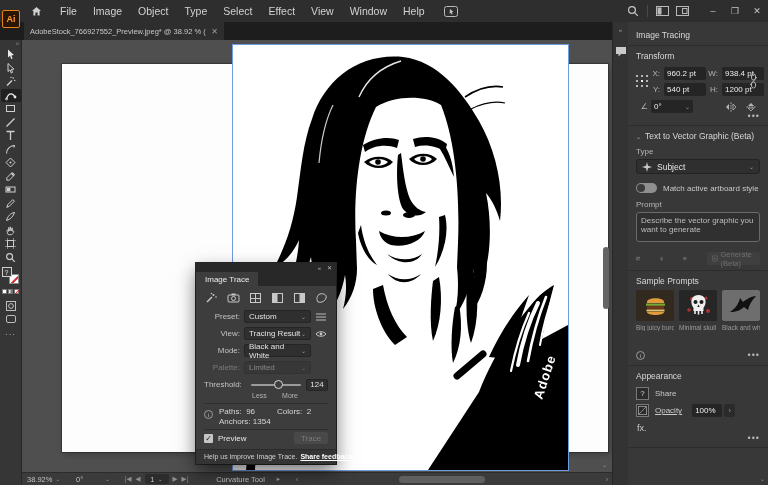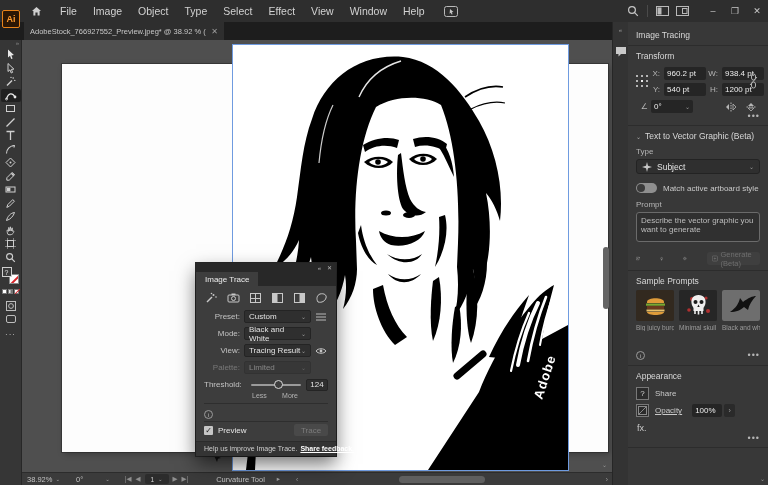--- a/index.html
+++ b/index.html
@@ -435,40 +435,40 @@
           <span>Custom</span>
           <span class="cv">⌄</span>
         </div>
       <span class="after">
           <svg width="10" height="8" viewBox="0 0 10 8">
             <path d="M0,1 H10 M0,4 H10 M0,7 H10" stroke="#b9b9b9"></path>
           </svg>
         </span>
     </div>
     <div class="it-row">
-      <span class="lb">Mode:</span>
-      <div class="drop">
-          <span>Black and White</span>
-          <span class="cv">⌄</span>
-        </div>
-      <span class="after"></span>
-    </div>
-    <div class="it-row">
       <span class="lb">View:</span>
       <div class="drop">
           <span>Tracing Result</span>
           <span class="cv">⌄</span>
         </div>
       <span class="after">
           <svg width="12" height="8" viewBox="0 0 12 8">
             <path d="M1,4 C3,1 9,1 11,4 C9,7 3,7 1,4 Z" fill="none" stroke="#c5c5c5"></path>
             <circle cx="6" cy="4" r="1.4" fill="#c5c5c5"></circle>
           </svg>
         </span>
     </div>
+    <div class="it-row">
+      <span class="lb">Mode:</span>
+      <div class="drop">
+          <span>Black and White</span>
+          <span class="cv">⌄</span>
+        </div>
+      <span class="after"></span>
+    </div>
     <div class="it-row dim">
       <span class="lb">Palette:</span>
       <div class="drop">
           <span>Limited</span>
           <span class="cv">⌄</span>
         </div>
       <span class="after"></span>
     </div>
 
     <div id="th-row">
@@ -479,20 +479,29 @@
       <div id="th-val">124</div>
     </div>
     <div id="lessmore">
       <span>Less</span>
       <span>More</span>
     </div>
 
 
     <div id="it-stats">
       <div class="info-i">i</div>
+      <div class="grid">
+        <div class="r">
+          <span class="c1"><span>Paths:</span>&nbsp;&nbsp;<span>96</span></span>
+          <span><span>Colors:</span>&nbsp;&nbsp;<span>2</span></span>
+        </div>
+        <div class="r">
+          <span class="c1"><span>Anchors:</span>&nbsp;<span>1354</span></span>
+        </div>
+      </div>
     </div>
 
     <div id="preview-row">
       <div id="pv-check">✓</div>
       <span class="pl">Preview</span>
       <div id="trace-btn">Trace</div>
     </div>
   </div>
   <div id="it-footer">
     <span>Help us improve Image Trace.</span><b>Share feedback.</b>

